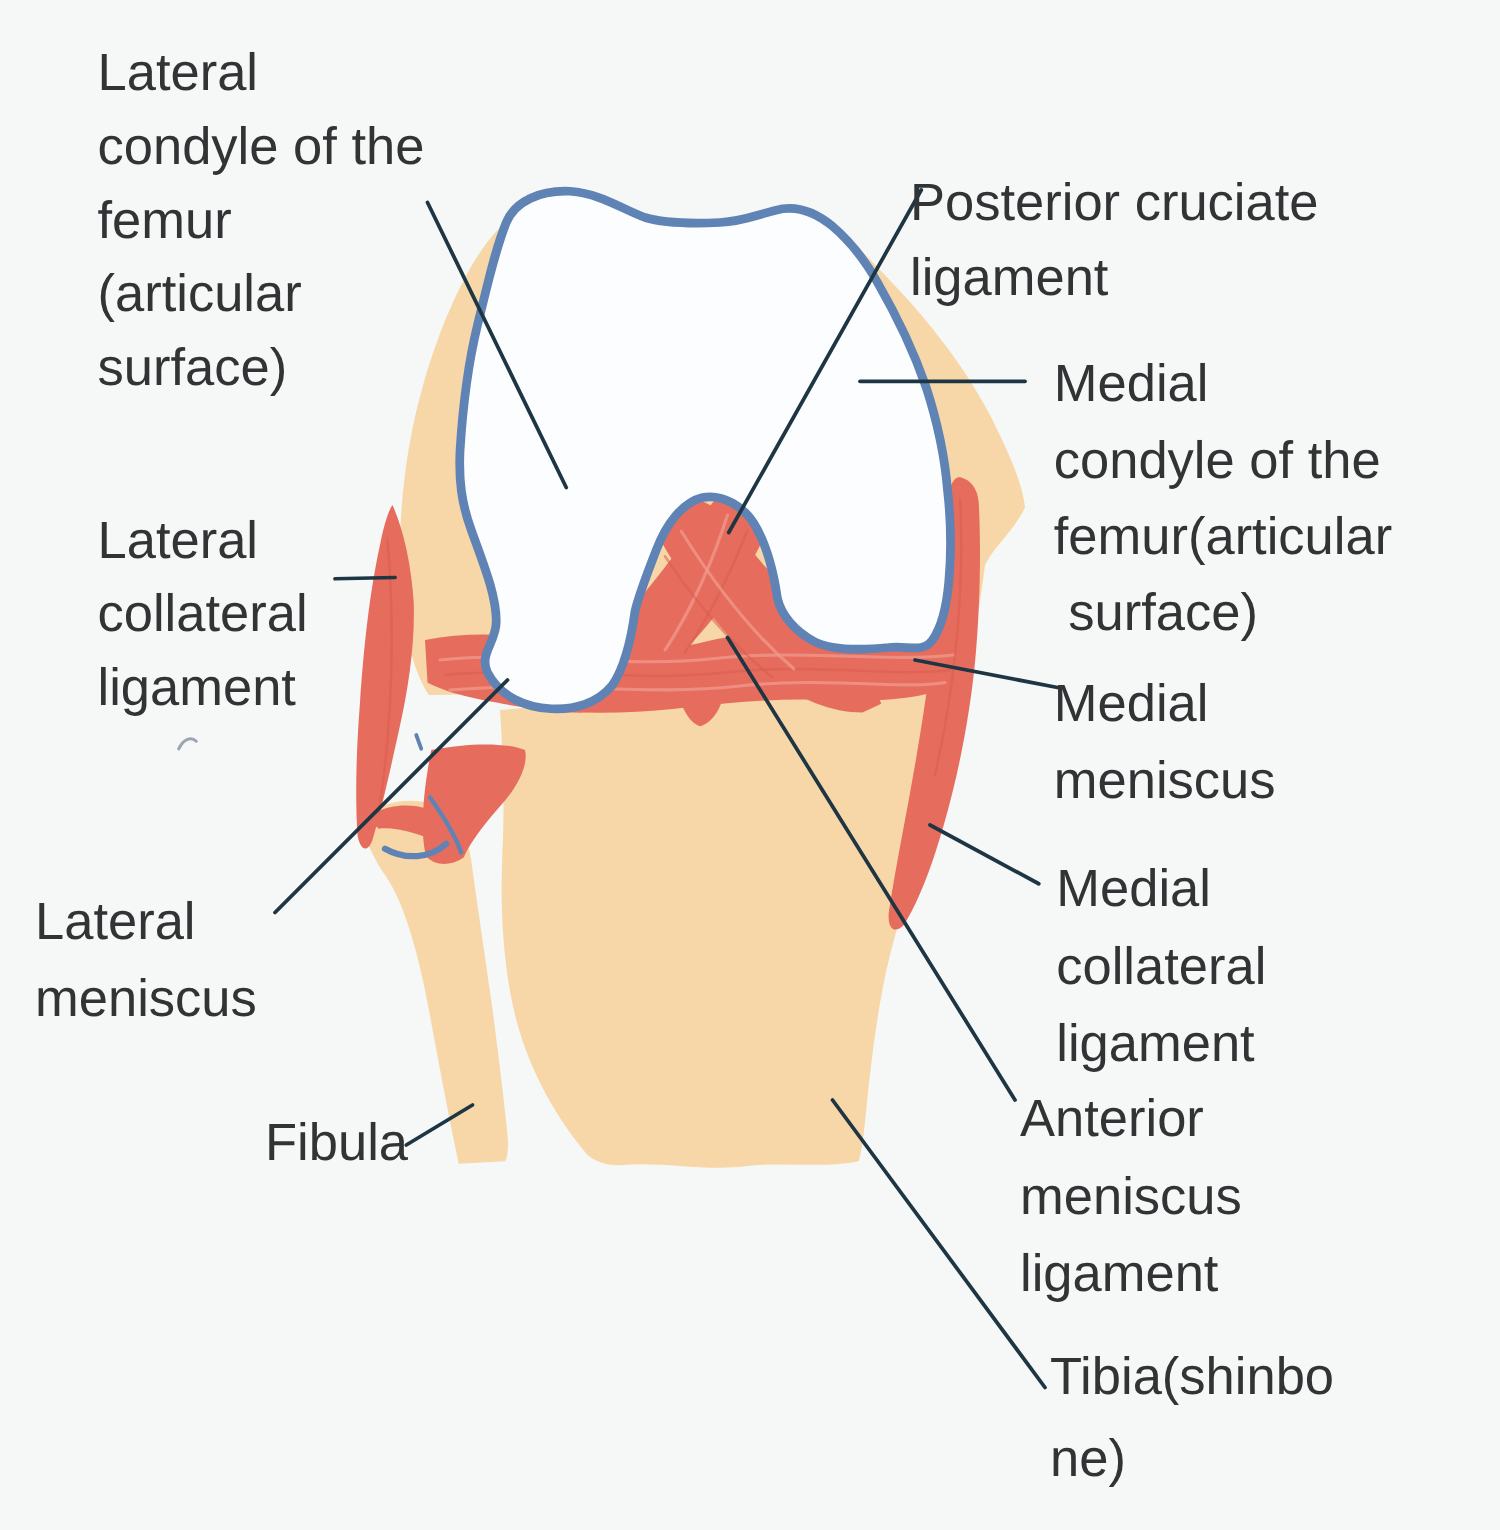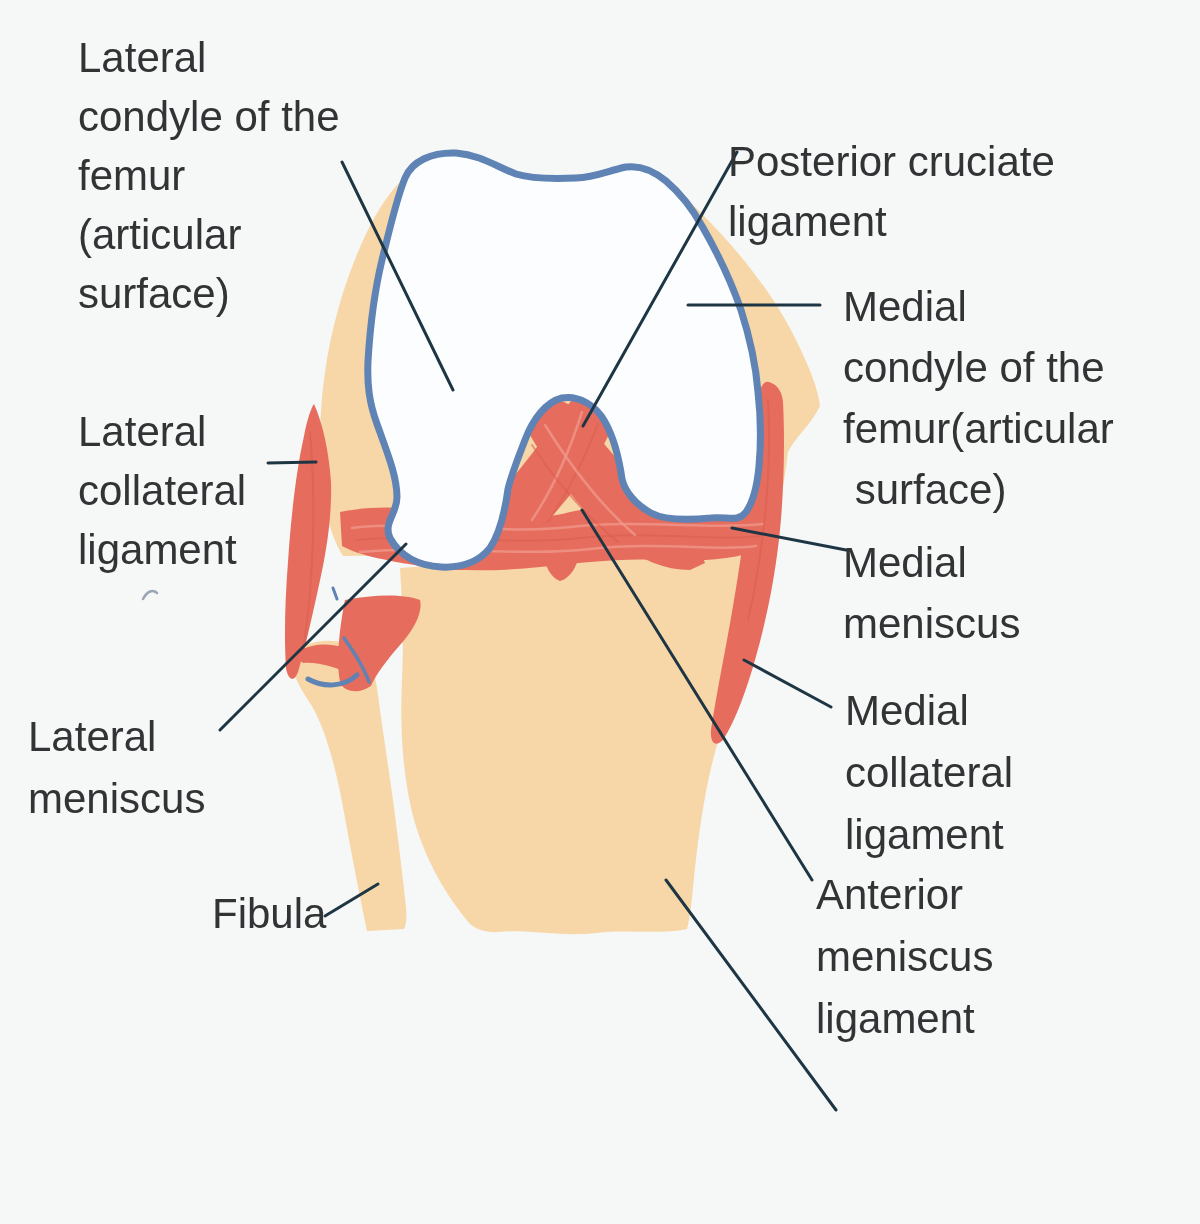--- a/index.html
+++ b/index.html
@@ -226,14 +226,16 @@
 femur(articular
  surface)</div>
   <div class="label" style="left:843px; top:532px; line-height:61px;">Medial
 meniscus</div>
   <div class="label" style="left:845px; top:680px; line-height:62px;">Medial
 collateral
 ligament</div>
   <div class="label" style="left:816px; top:864px; line-height:62px;">Anterior
 meniscus
 ligament</div>
+  <div class="label" style="left:840px; top:1068px; line-height:66px;">Tibia(shinbo
+ne)</div>
 
 </div>
 
 </body></html>

